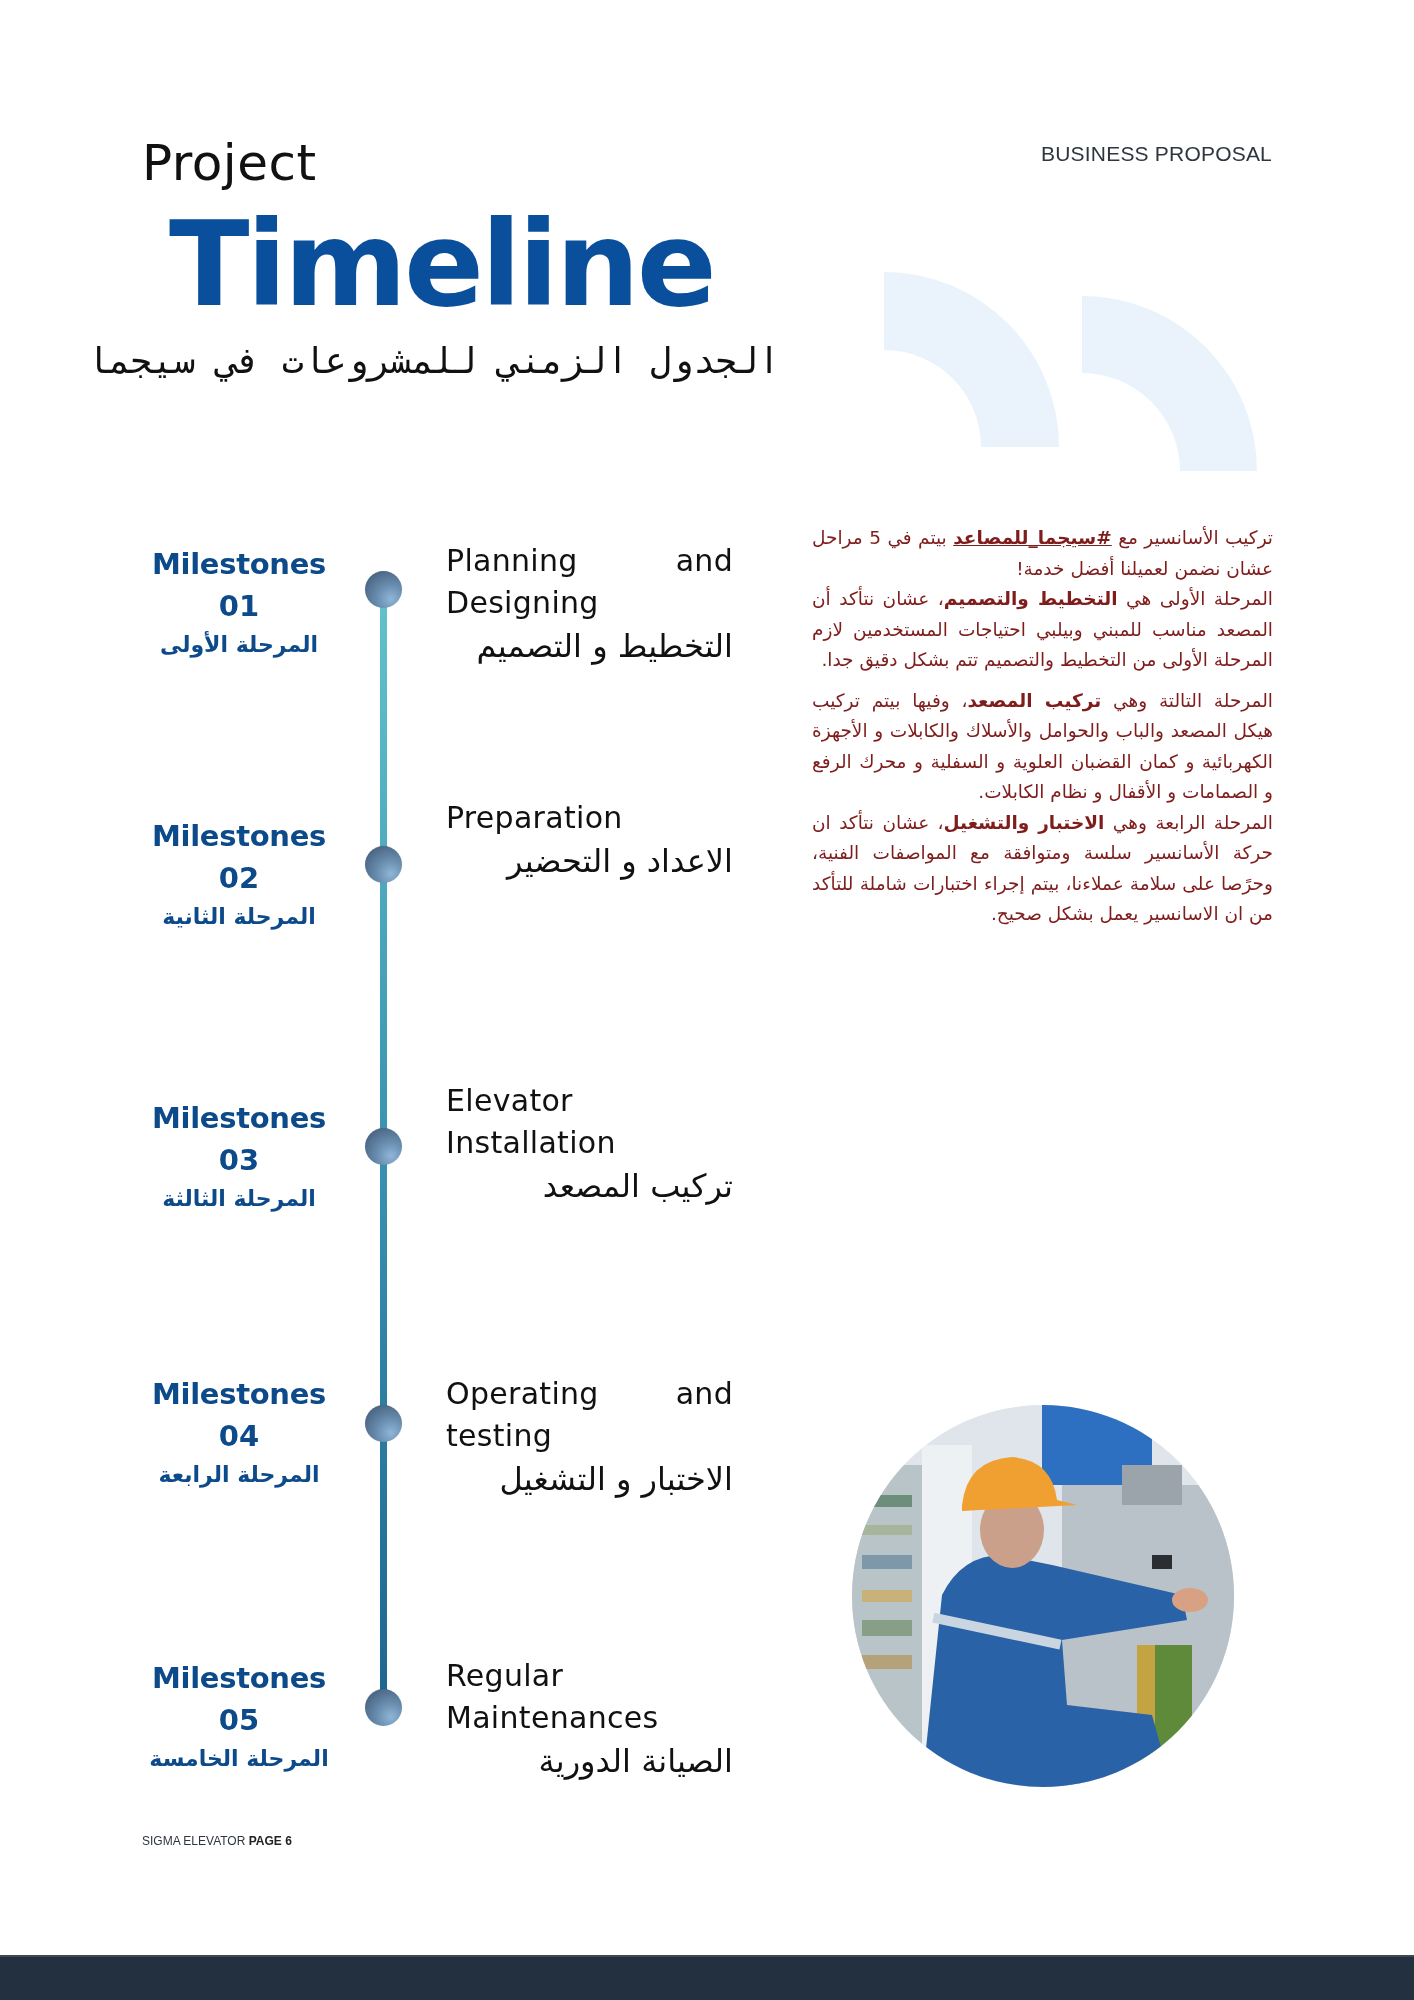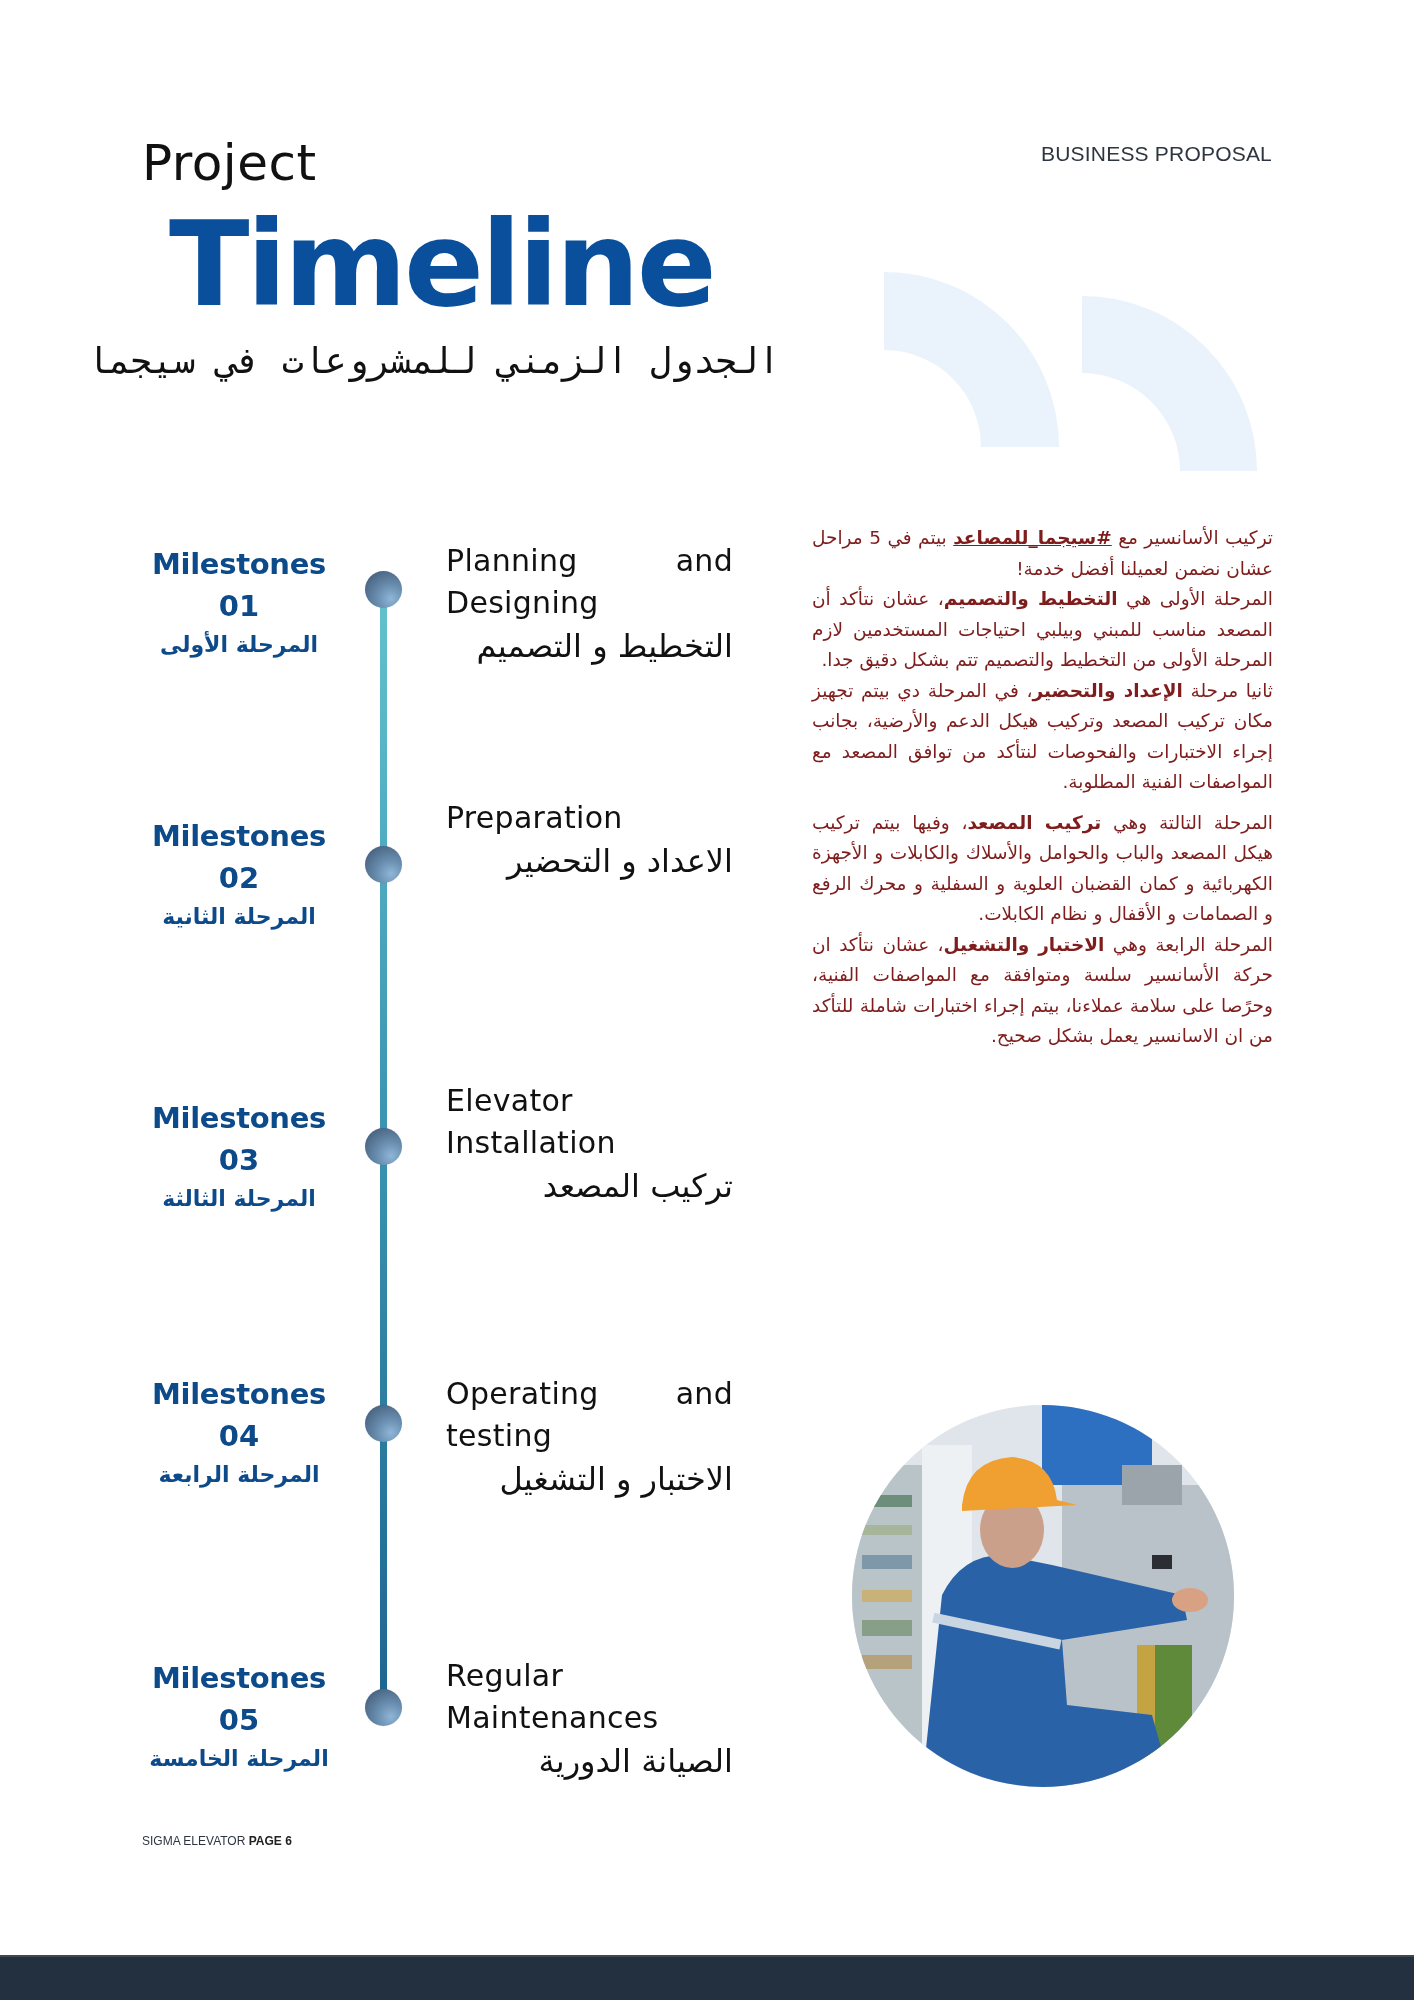--- a/index.html
+++ b/index.html
@@ -165,23 +165,20 @@
   <div class="p-en">Regular Maintenances</div>
   <div class="p-ar">الصيانة الدورية</div>
 </div>
 
 <div class="abs body-col" style="top:523px;">
   <p>
     <span>تركيب الأسانسير مع </span><span class="u">#سيجما_للمصاعد</span><span> بيتم في 5 مراحل عشان نضمن لعميلنا أفضل خدمة!</span>
   </p>
   <p>
     <span>المرحلة الأولى هي </span><b>التخطيط والتصميم</b><span>، عشان نتأكد أن المصعد مناسب للمبني وبيلبي احتياجات المستخدمين لازم المرحلة الأولى من التخطيط والتصميم تتم بشكل دقيق جدا.</span>
-  </p>
-  <p>
-    <span>ثانيا مرحلة </span><b>الإعداد والتحضير</b><span>، في المرحلة دي بيتم تجهيز مكان تركيب المصعد وتركيب هيكل الدعم والأرضية، بجانب إجراء الاختبارات والفحوصات لنتأكد من توافق المصعد مع المواصفات الفنية المطلوبة.</span>
   </p>
   <div class="gap-small"></div>
   <p>
     <span>المرحلة التالتة وهي </span><b>تركيب المصعد</b><span>، وفيها بيتم تركيب هيكل المصعد والباب والحوامل والأسلاك والكابلات و الأجهزة الكهربائية و كمان القضبان العلوية و السفلية و محرك الرفع و الصمامات و الأقفال و نظام الكابلات.</span>
   </p>
   <p>
     <span>المرحلة الرابعة وهي </span><b>الاختبار والتشغيل</b><span>، عشان نتأكد ان حركة الأسانسير سلسة ومتوافقة مع المواصفات الفنية، وحرًصا على سلامة عملاءنا، بيتم إجراء اختبارات شاملة للتأكد من ان الاسانسير يعمل بشكل صحيح.</span>
   </p>
   <div class="gap-large"></div>
 </div>

